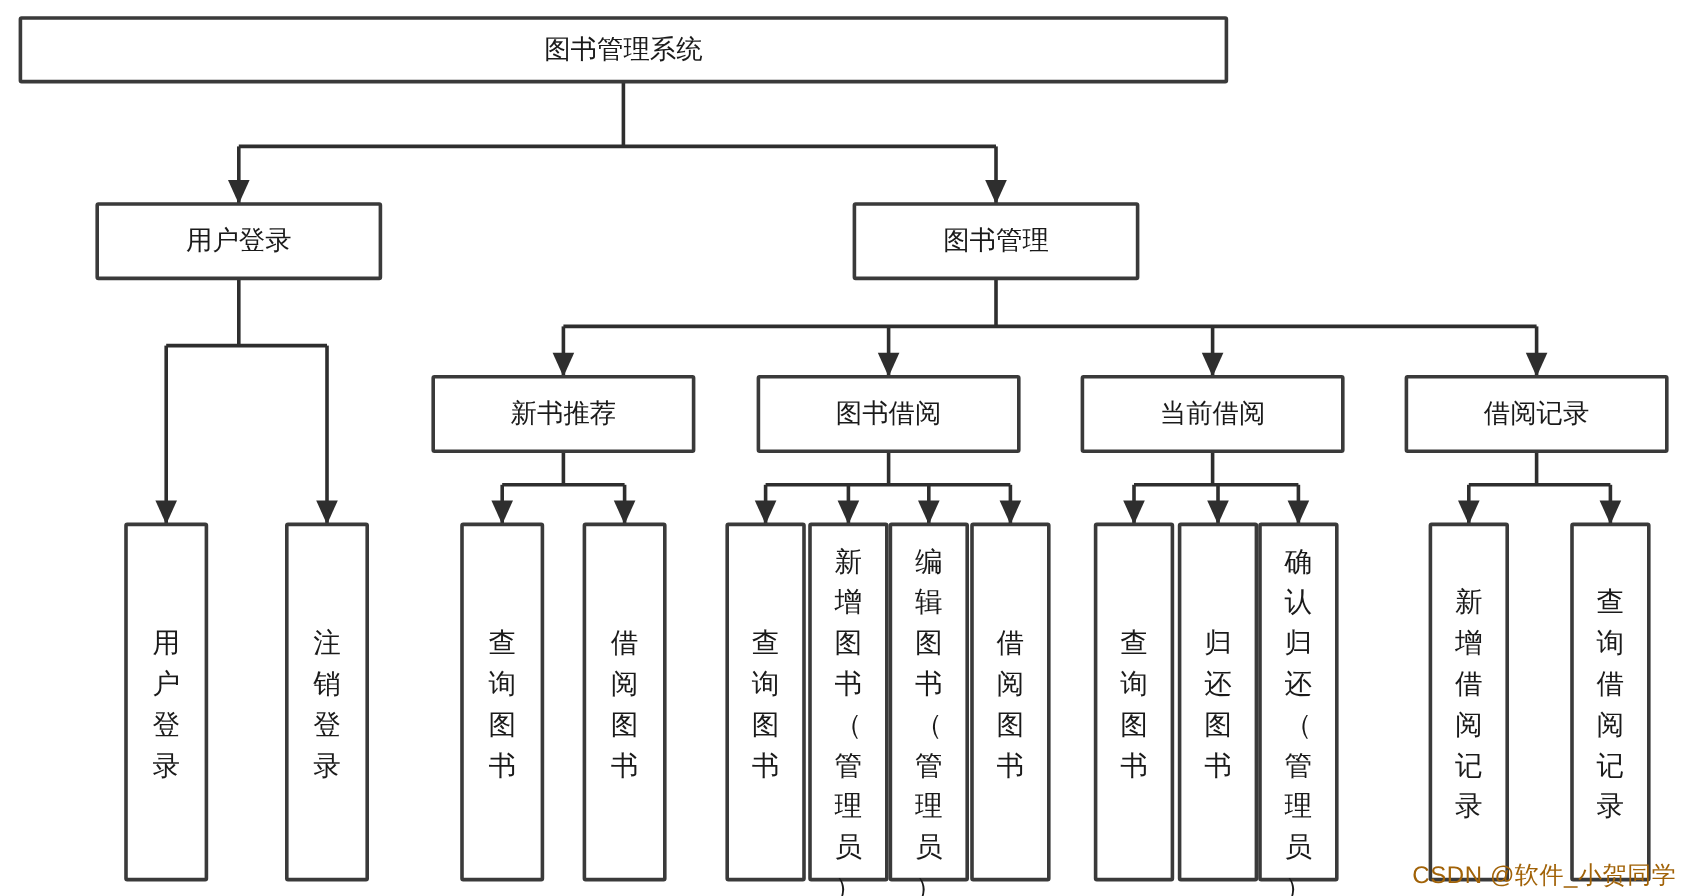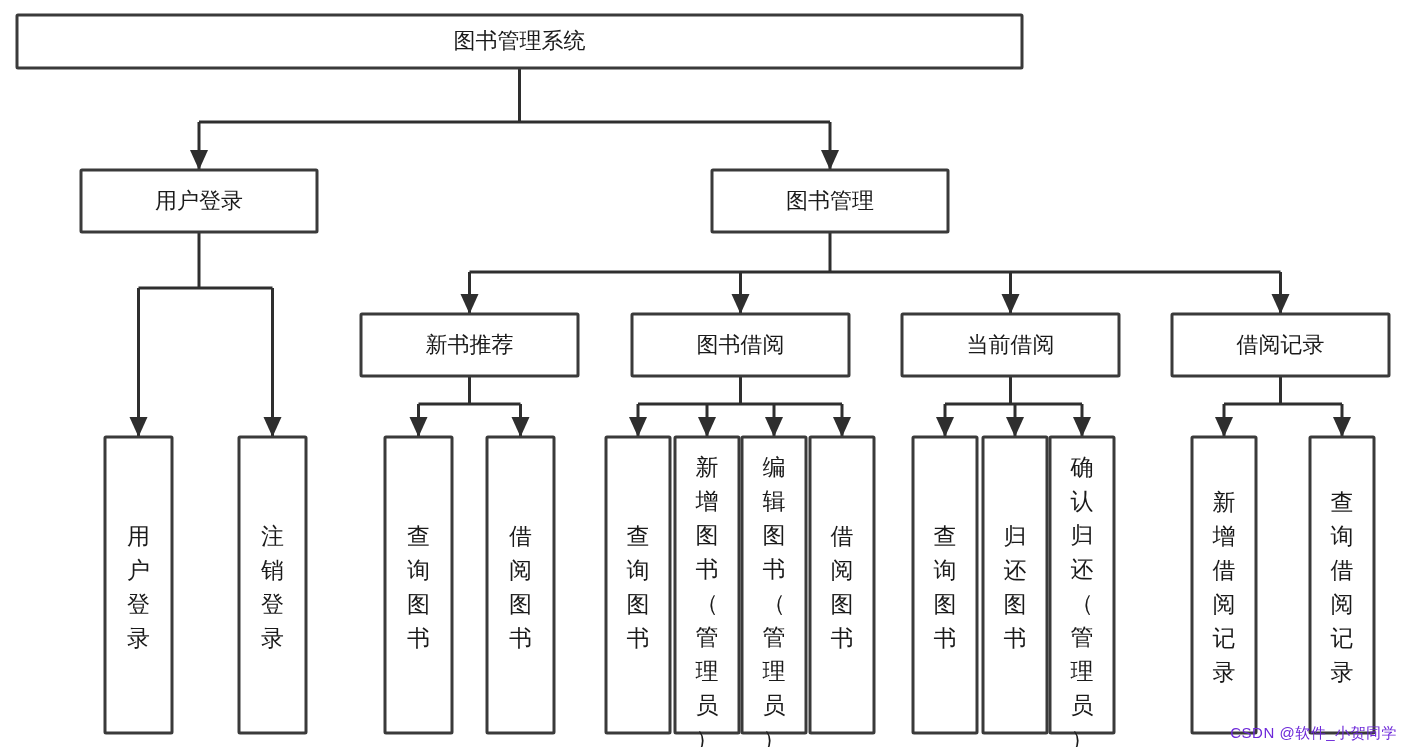--- a/index.html
+++ b/index.html
@@ -46,22 +46,22 @@
   }
   .arrow-head {
     fill: #2e2e2e;
     stroke: none;
   }
   .watermark {
     position: absolute;
     right: 8px;
     bottom: 4px;
     font-family: "Liberation Sans", "DejaVu Sans", sans-serif;
-    font-size: 15px;
-    color: #6d28d9;
+    font-size: 20px;
+    color: #a16207;
     white-space: nowrap;
     letter-spacing: 0.5px;
     user-select: none;
   }
 </style>
 </head>
 <body>
 
 <svg id="canvas" viewBox="0 0 1405 747">
   <g id="edges-layer">

